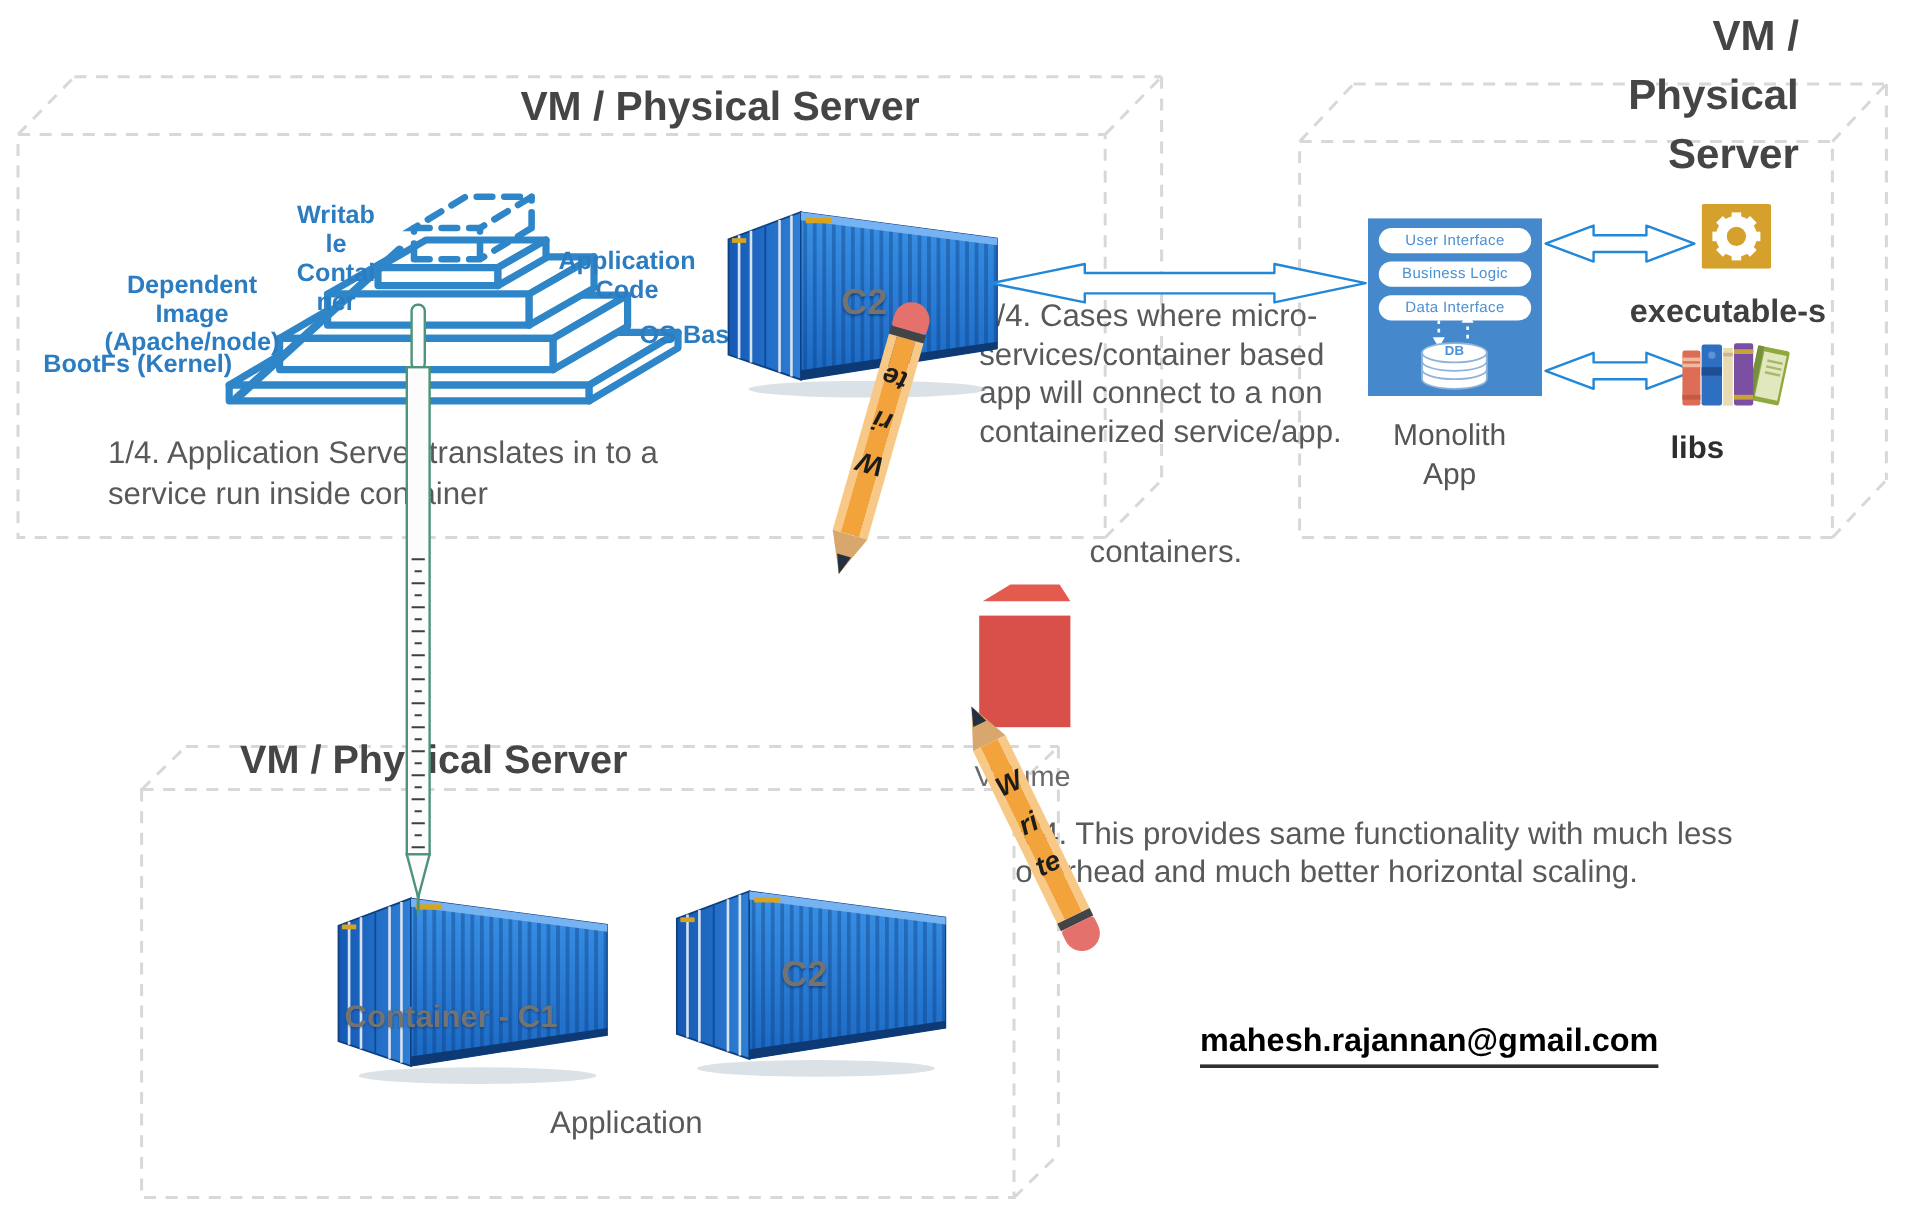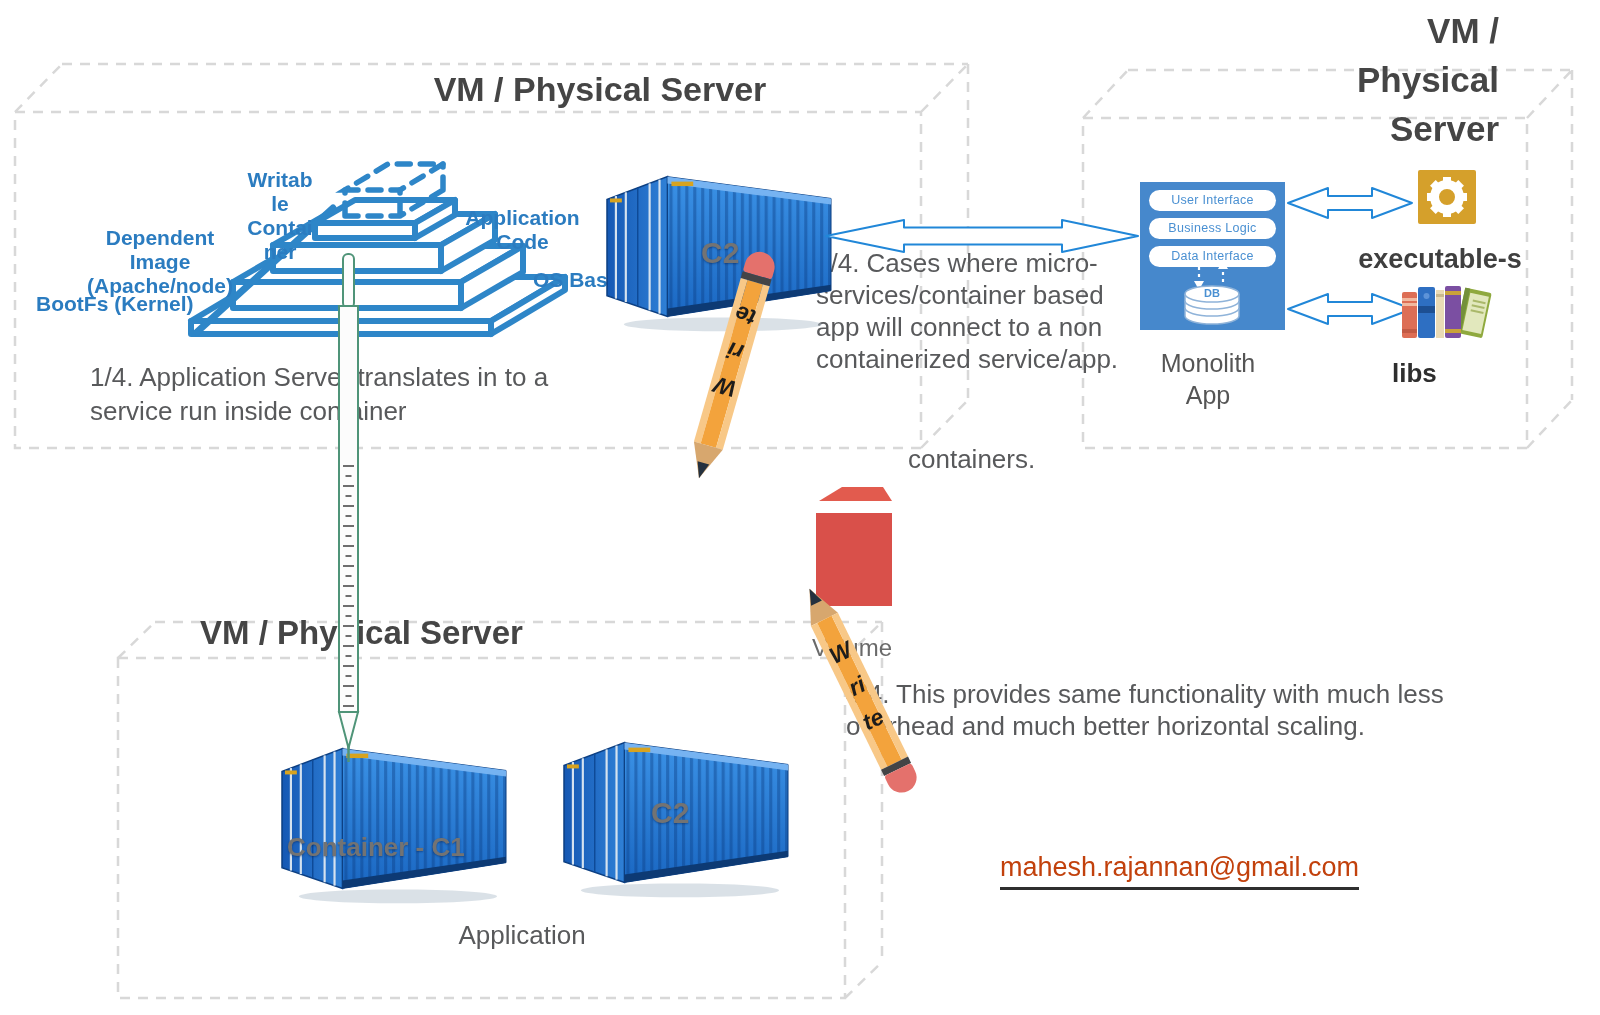--- a/index.html
+++ b/index.html
@@ -21,21 +21,21 @@
   .lbl-writable { left:228px; top:152px; width:104px; text-align:center; z-index:4;margin-top:16px; }
   .lbl-appcode { left:455px; top:206px; width:135px; text-align:center; z-index:4; }
   .lbl-depimg { left:78px; top:226px; width:164px; text-align:center; z-index:4; }
   .lbl-bootfs { left:36px; top:292px; z-index:4; }
   .lbl-osbase { left:533px; top:268px; z-index:1; white-space:nowrap; }
   .lbl-volume { left:812px; top:634px; font-size:24px; color:#6a6a6a; z-index:3; }
   .lbl-application { left:438px; top:920px; width:168px; text-align:center; font-size:26px; color:#58595b; }
   .monolith-caption { left:1148px; top:347px; width:120px; text-align:center; font-size:25px; line-height:32px; color:#555; }
   .caption-exec { left:1340px; top:244px; width:200px; text-align:center; font-size:27px; font-weight:bold; color:#3f3f3f; }
   .caption-libs { left:1392px; top:358px; width:106px; text-align:left; font-size:26px; font-weight:bold; color:#2e2e2e; }
-  .email { left:1000px; top:852px; font-size:27px; font-weight:normal; color:#c2410c;
+  .email { left:1000px; top:852px; font-size:27px; font-weight:bold; color:#000000;
            border-bottom:3px solid #2f2f2f; padding-bottom:4px; }
 
   
   .monolith { left:1140px; top:182px; width:145px; height:148px; background:#4688cc; z-index:2; }
   .pill { position:absolute; left:9px; width:127px; height:21px; background:#fff; border-radius:11px;
           text-align:center; font-size:12.5px; font-weight:normal; color:#4a90d2; line-height:21px; letter-spacing:.3px; }
   .pill1 { top:8px; } .pill2 { top:36px; } .pill3 { top:64px; }
   .db-label { position:absolute; left:42px; top:105px; width:60px; text-align:center;
               font-size:11px; font-weight:bold; color:#4a90d2; z-index:2; }
 

